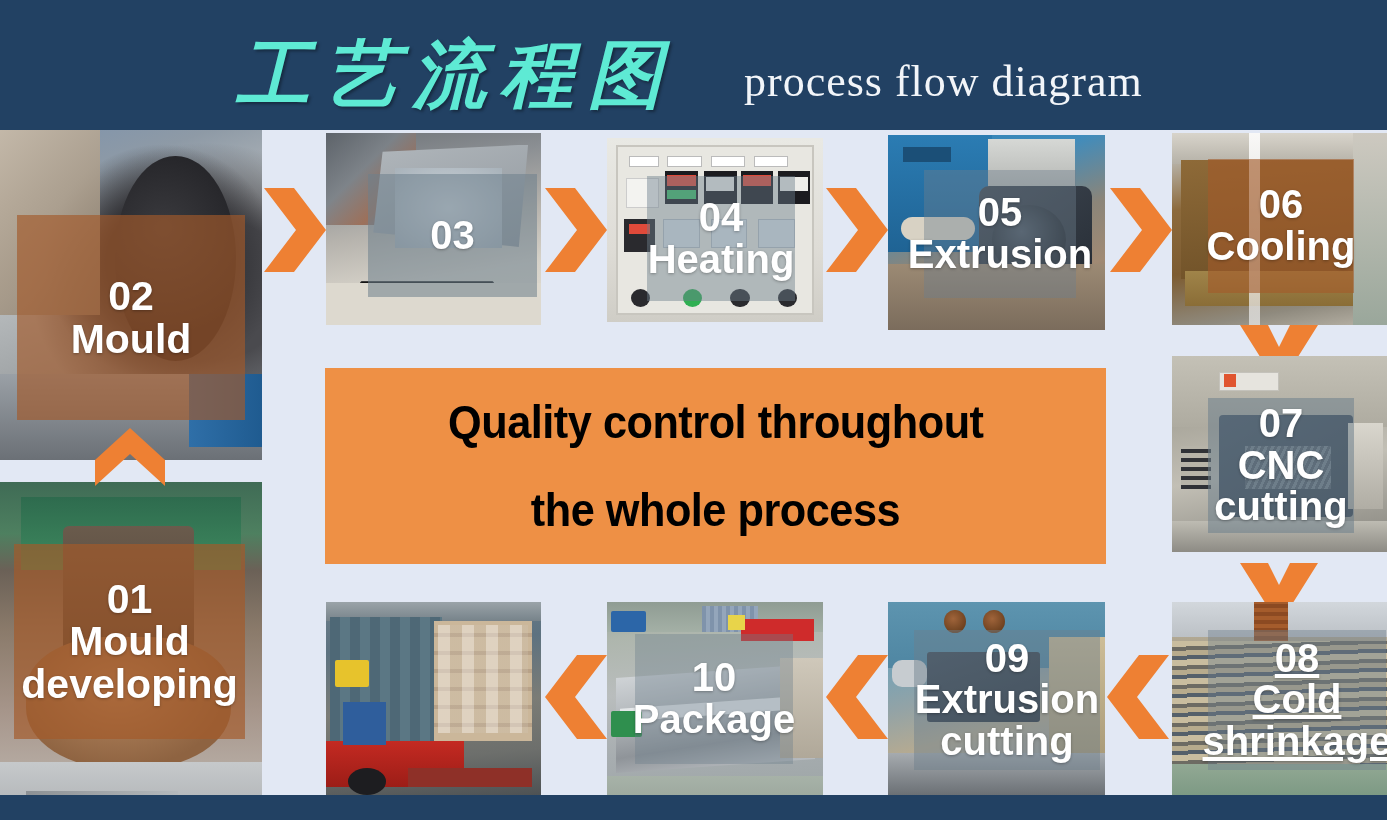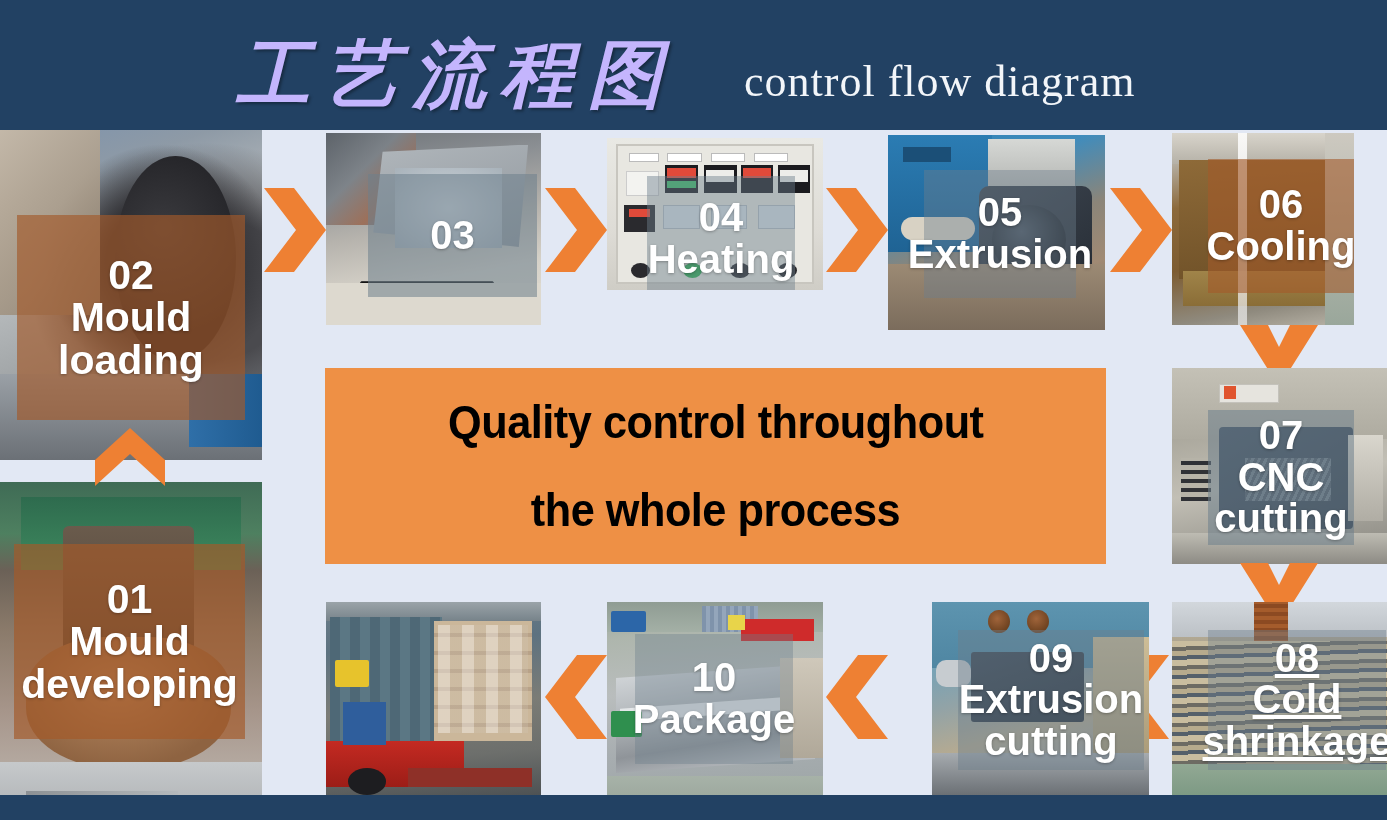--- a/index.html
+++ b/index.html
@@ -13,21 +13,21 @@
 
   
   .header {
     position:absolute; left:0; top:0; width:1387px; height:130px;
     background:#224163;
     display:flex; align-items:center;
   }
   .header-cn {
     position:absolute; left:236px; top:26px;
     font-family:"Liberation Serif", serif;
-    font-size:74px; font-weight:700; color:#c4b5fd;
+    font-size:74px; font-weight:700; color:#5eead4;
     letter-spacing:14px; font-style:italic;
     text-shadow:2px 2px 3px rgba(0,0,0,.35);
     white-space:nowrap;
   }
   .header-en {
     position:absolute; left:744px; top:56px;
     font-family:"Liberation Serif", serif;
     font-size:44px; font-weight:400; color:#f2f5f9;
     letter-spacing:1px; white-space:nowrap;
   }
@@ -86,21 +86,20 @@
                   background:radial-gradient(circle at 40% 35%,#3a3a3e,#1d1d21 70%);"></div>
       <div style="position:absolute;left:0;bottom:0;width:100%;height:26%;
                   background:linear-gradient(0deg,#6b7076,#9aa0a6);"></div>
       <div style="position:absolute;left:72%;bottom:4%;width:28%;height:22%;
                   background:linear-gradient(90deg,#2f6fa8,#1f5b90);"></div>
     </div>
     <div class="ovl" style="left:17px; top:85px; width:228px; height:205px;
                 background:rgba(163,90,42,.66); font-size:41px;">
       <span class="num">02</span>
       <span class="lbl">Mould</span>
-      <span class="lbl">loading</span>
     </div>
   </div>
 
   <div class="card" style="left:0px; top:482px; width:262px; height:368px;">
     <div class="photo" style="background:
            linear-gradient(180deg,#3f6b55 0%,#4e8060 14%,#6b6157 24%,#8a7a6a 40%,#a6958a 62%,#b9b0a8 82%,#cfcac6 100%);">
       <div style="position:absolute;left:8%;top:4%;width:84%;height:20%;
                   background:linear-gradient(180deg,#2e6b4e,#3f8a5f);"></div>
       <div style="position:absolute;left:24%;top:12%;width:50%;height:34%;border-radius:6px;
                   background:linear-gradient(180deg,#6a5b4c,#4e4238);"></div>
@@ -149,21 +148,21 @@
       <span class="num">03</span>
     </div>
   </div>
 
   <div class="arrow" style="left:545px; top:188px; width:62px; height:84px;">
     <svg viewBox="0 0 62 84" preserveAspectRatio="none" aria-hidden="true">
       <path d="M0,0 L30,0 L62,42 L30,84 L0,84 L32,42 Z" fill="#ee8033"></path>
     </svg>
   </div>
 
-  <div class="card" style="left:607px; top:138px; width:216px; height:152px;">
+  <div class="card" style="left:607px; top:138px; width:216px; height:184px;">
     <div class="photo" style="background:linear-gradient(180deg,#e9e9e4 0%,#dedcd6 60%,#cfcdc6 100%);">
       <div style="position:absolute;left:4%;top:4%;width:92%;height:92%;background:#e8e7e1;border:2px solid #c8c6bf;"></div>
       <div style="position:absolute;left:10%;top:10%;width:14%;height:6%;background:#ffffff;border:1px solid #bbb;"></div>
       <div style="position:absolute;left:28%;top:10%;width:16%;height:6%;background:#ffffff;border:1px solid #bbb;"></div>
       <div style="position:absolute;left:48%;top:10%;width:16%;height:6%;background:#ffffff;border:1px solid #bbb;"></div>
       <div style="position:absolute;left:68%;top:10%;width:16%;height:6%;background:#ffffff;border:1px solid #bbb;"></div>
       <div style="position:absolute;left:27%;top:18%;width:15%;height:18%;background:#1b1b1f;"></div>
       <div style="position:absolute;left:28%;top:20%;width:13%;height:6%;background:#e04a3a;"></div>
       <div style="position:absolute;left:28%;top:28%;width:13%;height:5%;background:#3fbf6a;"></div>
       <div style="position:absolute;left:45%;top:18%;width:15%;height:18%;background:#1b1b1f;"></div>
@@ -218,21 +217,21 @@
       <span class="lbl">Extrusion</span>
     </div>
   </div>
 
   <div class="arrow" style="left:1110px; top:188px; width:62px; height:84px;">
     <svg viewBox="0 0 62 84" preserveAspectRatio="none" aria-hidden="true">
       <path d="M0,0 L30,0 L62,42 L30,84 L0,84 L32,42 Z" fill="#ee8033"></path>
     </svg>
   </div>
 
-  <div class="card" style="left:1172px; top:133px; width:182px; height:192px;">
+  <div class="card" style="left:1172px; top:133px; width:215px; height:192px;">
     <div class="photo" style="background:linear-gradient(170deg,#cfc9bd 0%,#b4ada0 14%,#8c6a3c 34%,#7d5c31 62%,#8f8a7e 86%,#b9b4a8 100%);">
       <div style="position:absolute;left:0;top:0;width:100%;height:16%;
                   background:linear-gradient(180deg,#d8d4cb,#b5b1a7);"></div>
       <div style="position:absolute;left:4%;top:14%;width:86%;height:62%;
                   background:linear-gradient(175deg,#8e6a38,#6f5128);"></div>
       <div style="position:absolute;left:6%;bottom:10%;width:82%;height:18%;
                   background:linear-gradient(180deg,#a08449,#8a6d37);"></div>
       <div style="position:absolute;left:36%;top:0;width:5%;height:100%;
                   background:linear-gradient(180deg,rgba(255,255,255,.85),rgba(235,235,235,.7));"></div>
       <div style="position:absolute;right:0;top:0;width:16%;height:100%;
@@ -244,21 +243,21 @@
       <span class="lbl">Cooling</span>
     </div>
   </div>
 
   <div class="arrow" style="left:1240px; top:325px; width:78px; height:62px;">
     <svg viewBox="0 0 78 62" preserveAspectRatio="none" aria-hidden="true">
       <path d="M0,0 L28,0 L39,22 L50,0 L78,0 L39,62 Z" fill="#ee8033"></path>
     </svg>
   </div>
 
-  <div class="card" style="left:1172px; top:368px; width:215px; height:196px;">
+  <div class="card" style="left:1172px; top:356px; width:215px; height:196px;">
     <div class="photo" style="background:linear-gradient(170deg,#b6b3a8 0%,#a9a69b 28%,#c2bfb5 56%,#9c9a92 82%,#86847d 100%);">
       <div style="position:absolute;left:0;top:0;width:100%;height:36%;
                   background:linear-gradient(180deg,#c4c1b6,#aeaba0);"></div>
       <div style="position:absolute;left:22%;top:8%;width:28%;height:10%;background:#e6e4de;border:1px solid #c4c2bb;"></div>
       <div style="position:absolute;left:24%;top:9%;width:6%;height:7%;background:#e0552f;"></div>
       <div style="position:absolute;left:22%;top:30%;width:62%;height:52%;border-radius:4px;
                   background:linear-gradient(150deg,#3e4d5e,#2a3644);"></div>
       <div style="position:absolute;left:34%;top:46%;width:40%;height:22%;
                   background:repeating-linear-gradient(115deg,#6f7c88 0 3px,#4c5864 3px 6px);"></div>
       <div style="position:absolute;left:4%;top:46%;width:14%;height:22%;
@@ -300,21 +299,21 @@
       <span class="lbl">shrinkage</span>
     </div>
   </div>
 
   <div class="arrow" style="left:1107px; top:655px; width:62px; height:84px;">
     <svg viewBox="0 0 62 84" preserveAspectRatio="none" aria-hidden="true">
       <path d="M62,0 L32,0 L0,42 L32,84 L62,84 L30,42 Z" fill="#ee8033"></path>
     </svg>
   </div>
 
-  <div class="card" style="left:888px; top:602px; width:217px; height:193px;margin-left:44px;">
+  <div class="card" style="left:888px; top:602px; width:217px; height:193px;">
     <div class="photo" style="background:linear-gradient(165deg,#5f93ad 0%,#6fa2ba 22%,#93a3a6 44%,#b4aa92 62%,#9fa4a6 82%,#7d8286 100%);">
       <div style="position:absolute;left:0;top:0;width:100%;height:34%;
                   background:linear-gradient(180deg,#5d94af,#4f86a2);"></div>
       <div style="position:absolute;left:26%;top:4%;width:10%;height:12%;border-radius:50%;
                   background:radial-gradient(circle at 42% 38%,#a0643a,#6e4220 70%);"></div>
       <div style="position:absolute;left:44%;top:4%;width:10%;height:12%;border-radius:50%;
                   background:radial-gradient(circle at 42% 38%,#a0643a,#6e4220 70%);"></div>
       <div style="position:absolute;left:18%;top:26%;width:52%;height:36%;border-radius:3px;
                   background:linear-gradient(160deg,#3b4755,#27313c);"></div>
       <div style="position:absolute;right:0;top:18%;width:26%;height:64%;
@@ -387,18 +386,18 @@
     </div>
   </div>
 
   <div class="banner">
     <div class="banner-line l1">Quality control throughout</div>
     <div class="banner-line l2">the whole process</div>
   </div>
 
   <div class="header">
     <div class="header-cn">工艺流程图</div>
-    <div class="header-en">control flow diagram</div>
+    <div class="header-en">process flow diagram</div>
   </div>
 
   <div class="footer-bar"></div>
 
 </div>
 
 </body></html>

